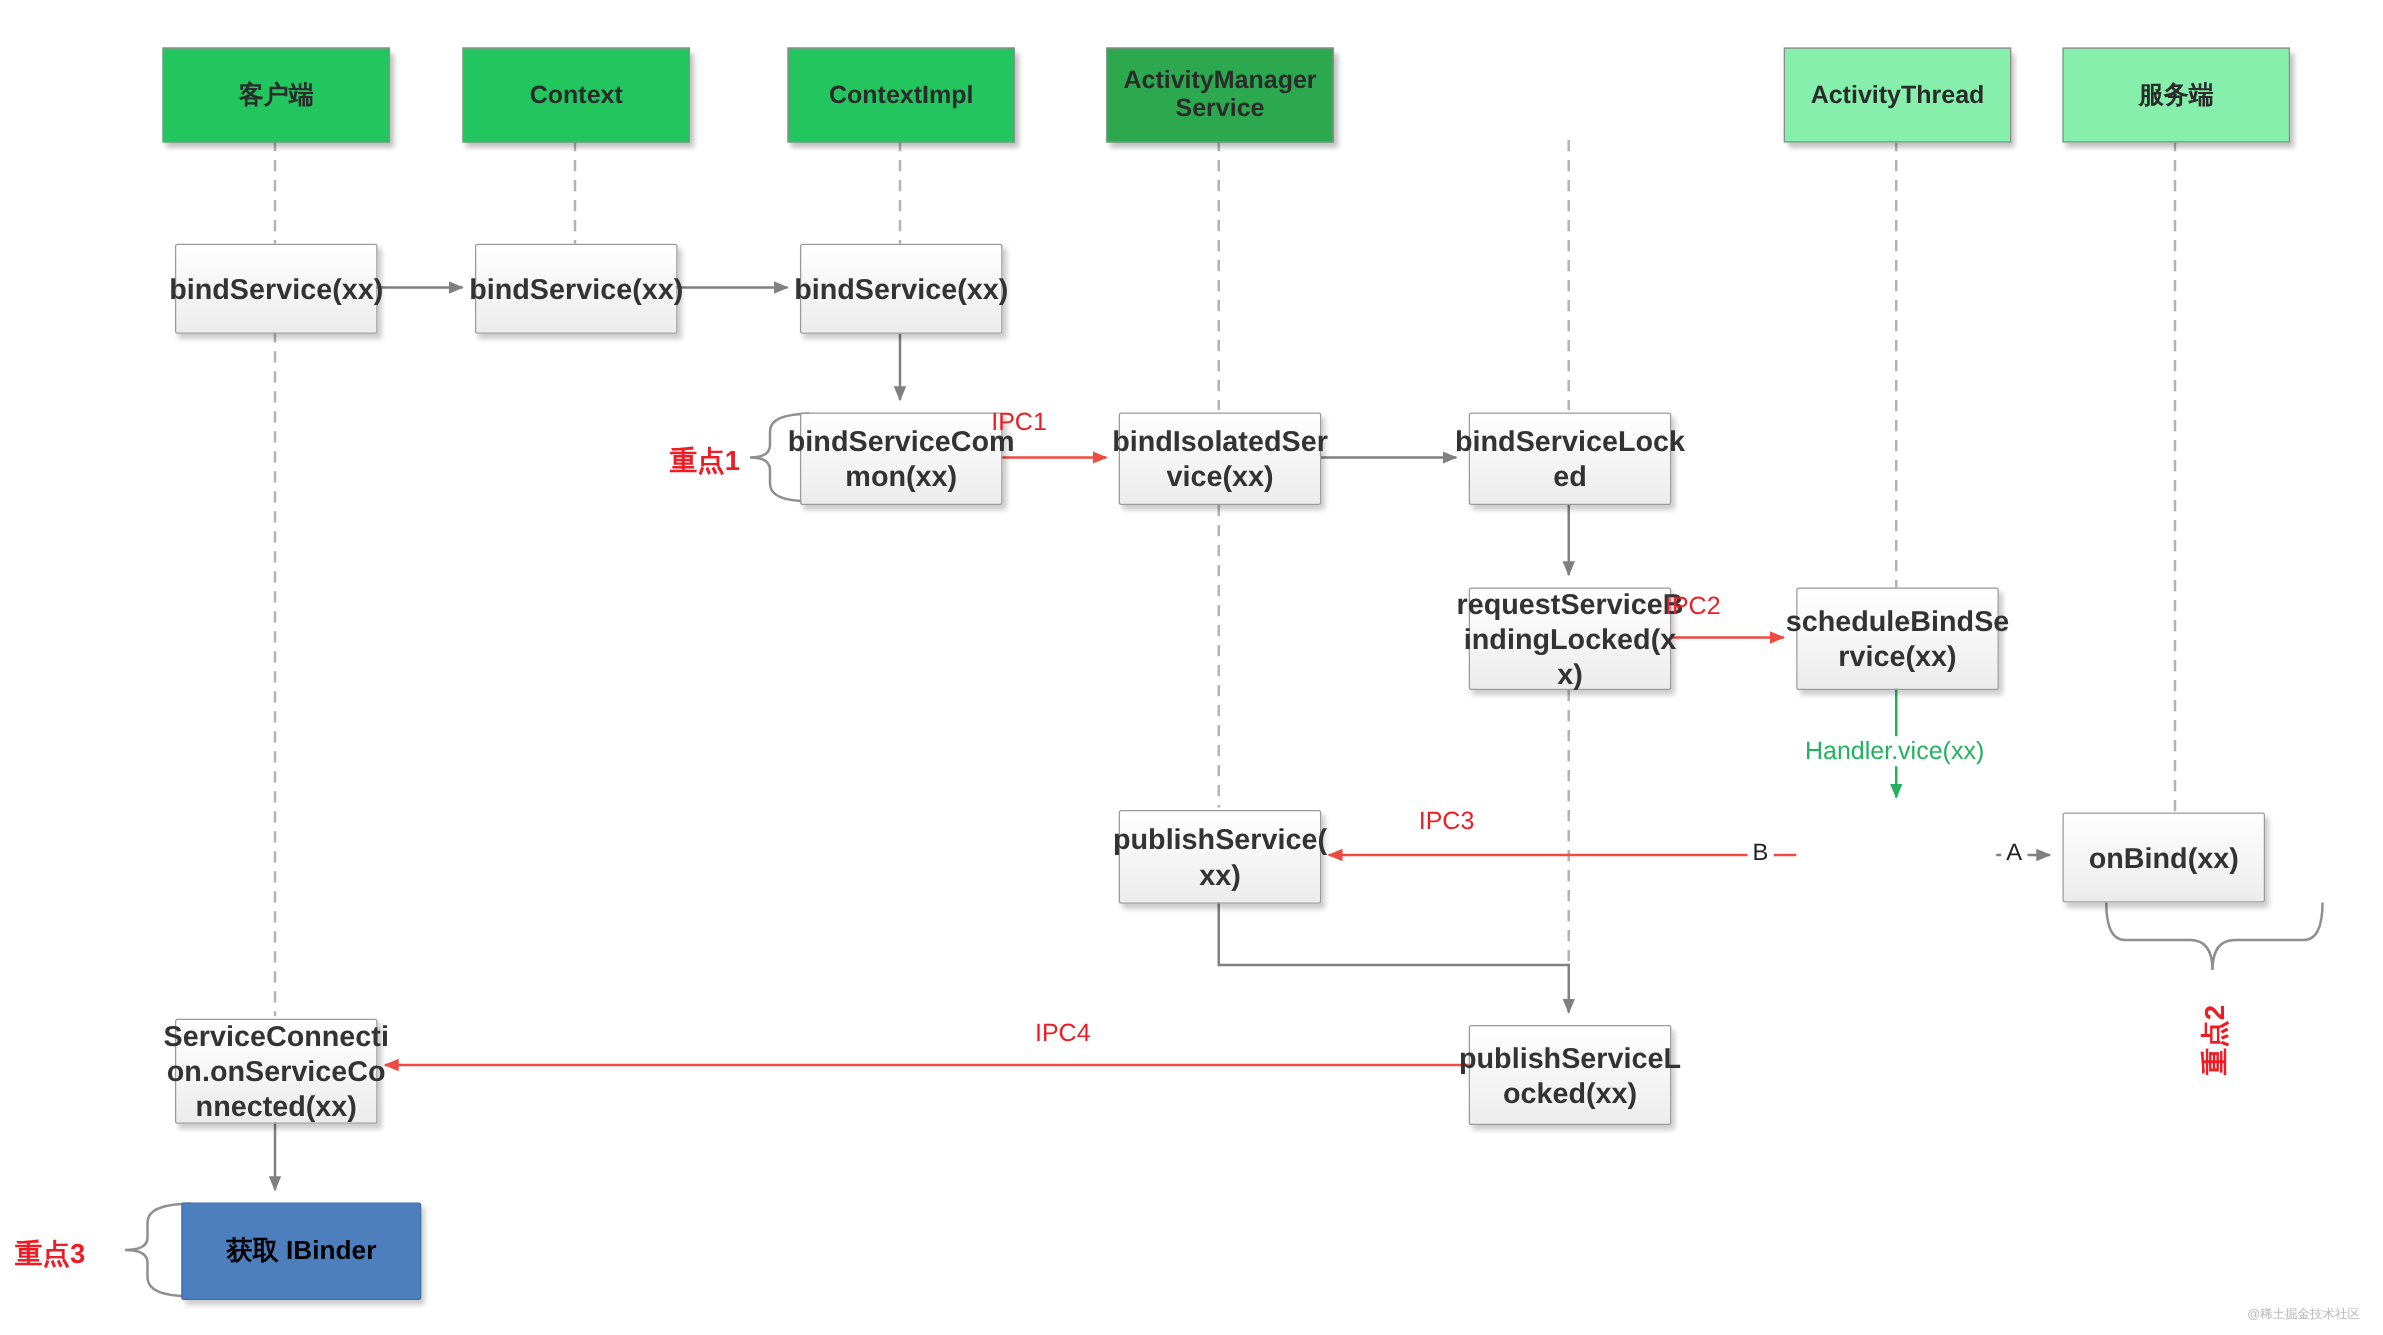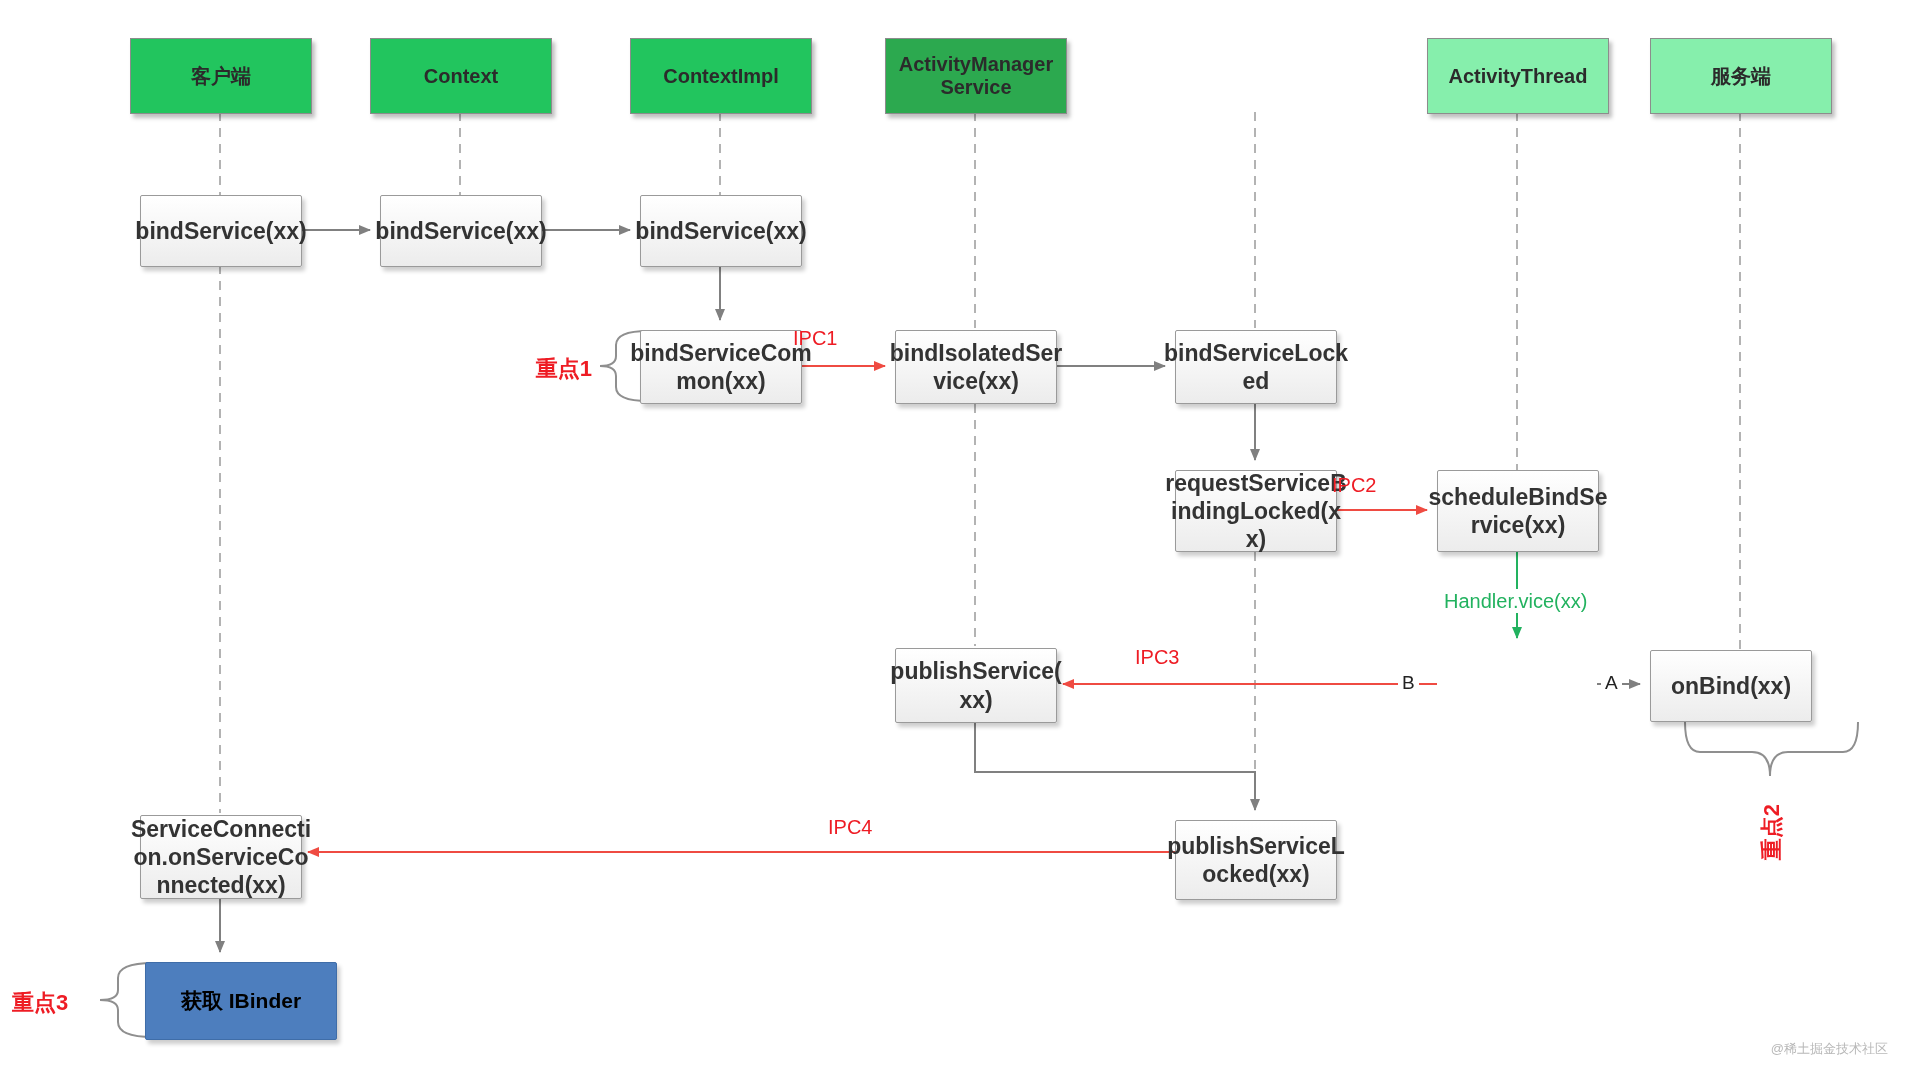--- a/index.html
+++ b/index.html
@@ -16,21 +16,21 @@
   .node{position:absolute;z-index:2;border:1.5px solid #9a9a9a;border-radius:2px;
         background:linear-gradient(#ffffff,#ececec);box-shadow:3px 4px 4px rgba(0,0,0,0.20);
         display:flex;align-items:center;justify-content:center;text-align:center;
         font-size:23px;font-weight:600;color:#333333;white-space:pre-line;line-height:1.22;}
   .node.blue{background:#4d7ebe;border-color:#3f6da8;color:#000000;font-size:21px;font-weight:bold;}
   .lbl{position:absolute;z-index:3;font-size:20px;font-weight:normal;line-height:1;}
   .lbl.red{color:#ee1c24;}
   .lbl.green{color:#22b25f;background:#ffffff;padding:2px 4px;}
   .lbl.black{color:#222222;background:#ffffff;padding:1px 4px;font-size:19px;}
   .note{position:absolute;z-index:3;color:#ee1c24;font-size:22px;font-weight:bold;}
-  .watermark{position:absolute;right:18px;bottom:10px;z-index:3;color:#b8b8b8;font-size:13px;}
+  .watermark{position:absolute;right:18px;bottom:10px;z-index:3;color:#b8b8b8;font-size:10px;}
   .vertical{transform:rotate(-90deg);transform-origin:center center;width:90px;height:30px;
             display:flex;align-items:center;justify-content:center;}
 </style>
 </head>
 <body>
 
 <div id="canvas">
 
   <svg id="wires" width="1906" height="1068" viewBox="0 0 1906 1068">
     <defs>

